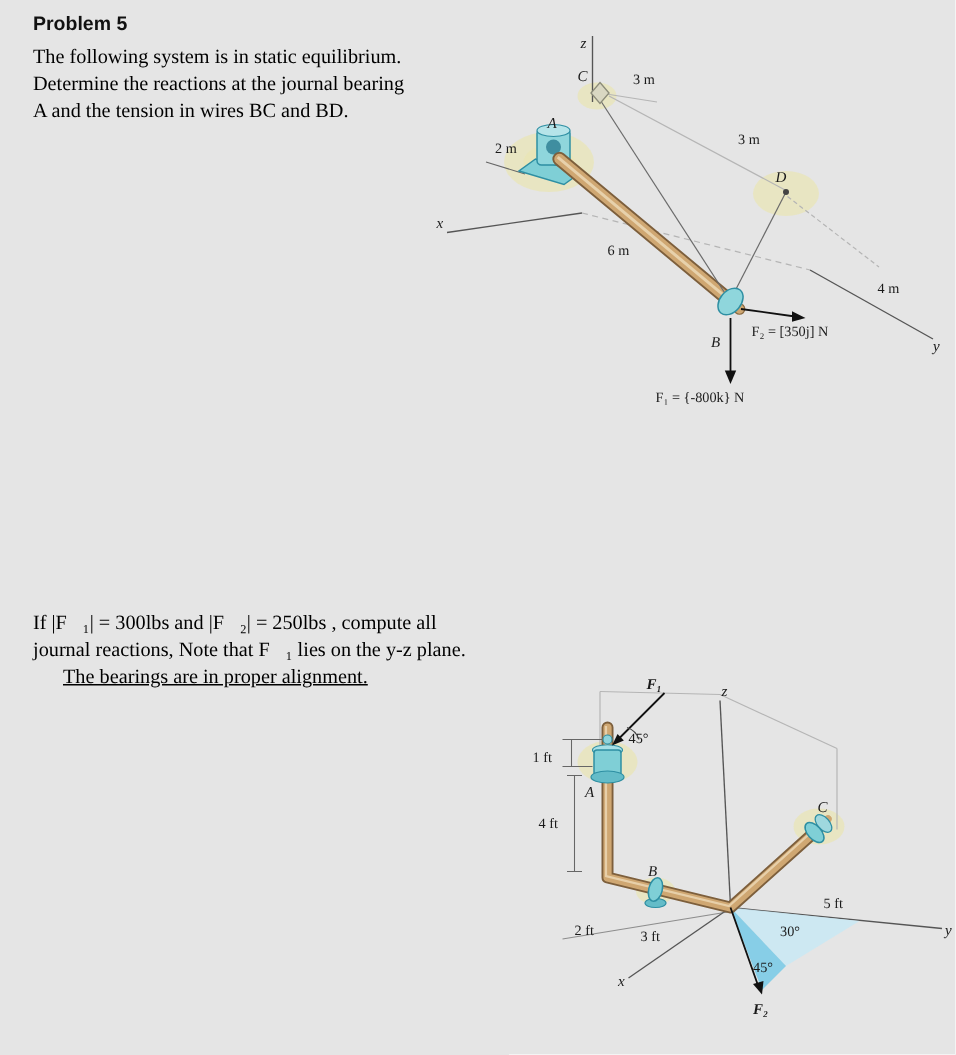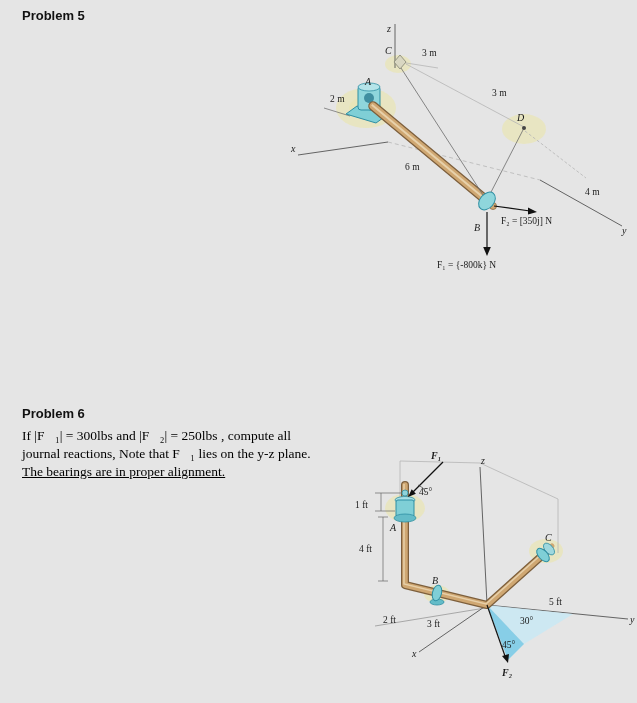--- a/index.html
+++ b/index.html
@@ -4,21 +4,21 @@
 <style>
   * { margin:0; padding:0; box-sizing:border-box; }
   html,body { background:#ffffff; }
   .page { position:relative; width:637px; height:703px; background:#e5e5e5;
           font-family:"Liberation Serif", serif; color:#000; overflow:hidden; }
   .problem { position:absolute; }
   .problem h2 { font-family:"Liberation Sans", sans-serif; font-size:13px;
                 font-weight:bold; color:#111; margin-bottom:6px; }
   .problem p { font-size:13.5px; line-height:1.34; }
   .block { display:block; }
-  .u { text-decoration:underline; }
+  .u { text-decoration:underline;margin-left:20px; }
   #p5 { left:22px; top:8px;  width:252px; }
   #p6 { left:22px; top:406px; width:292px; }
   .diagram { position:absolute; }
   #d1 { left:288px; top:10px; }
   #d2 { left:345px; top:445px; }
   svg text { font-family:"Liberation Serif", serif; font-size:10px; fill:#1a1a1a; }
   svg text.it  { font-style:italic; }
   svg text.dim { font-size:9.5px; }
   svg text.force { font-size:9.5px; }
   svg text.fbold { font-style:italic; font-weight:bold; }
@@ -29,20 +29,21 @@
   .farrow{ stroke:#111; stroke-width:1.2; fill:none; }
   .glow  { fill:#e9e5b4; opacity:0.7; }
 </style>
 </head>
 <body>
 
 <div class="page">
 
   <section class="problem" id="p5">
     <h2>Problem 5</h2>
+    <p>The following system is in static equilibrium. Determine the reactions at the journal bearing A and the tension in wires BC and BD.</p>
   </section>
 
   <div class="diagram" id="d1">
     <svg width="345" height="278" viewBox="0 0 345 278">
 
       <g>
         <ellipse class="glow" cx="78" cy="98" rx="30" ry="20"></ellipse>
         <ellipse class="glow" cx="78" cy="98" rx="17" ry="11" opacity="0.8"></ellipse>
         <ellipse class="glow" cx="236" cy="119" rx="22" ry="15"></ellipse>
         <ellipse class="glow" cx="110" cy="54" rx="13" ry="9" opacity="0.55"></ellipse>
@@ -107,21 +108,20 @@
       <text class="dim" x="297" y="185">4 m</text>
       <text class="it" x="186" y="221">B</text>
       <text class="force" x="213" y="214">F₂ = [350j] N</text>
       <text class="force" x="149" y="258">F₁ = {-800k} N</text>
       <text class="it" x="3" y="142">x</text>
       <text class="it" x="334" y="224">y</text>
     </svg>
   </div>
 
   <section class="problem" id="p6">
-    <h2>Problem 6</h2>
     <p>
       <span>If |F⃗₁| = 300lbs and |F⃗₂| = 250lbs , compute all journal reactions, Note that F⃗₁ lies on the y-z plane. </span><span class="u">The bearings are in proper alignment.</span>
     </p>
   </section>
 
   <div class="diagram" id="d2">
     <svg width="292" height="258" viewBox="0 0 292 258">
 
       <g>
         <ellipse class="glow" cx="60" cy="63" rx="20" ry="14"></ellipse>

